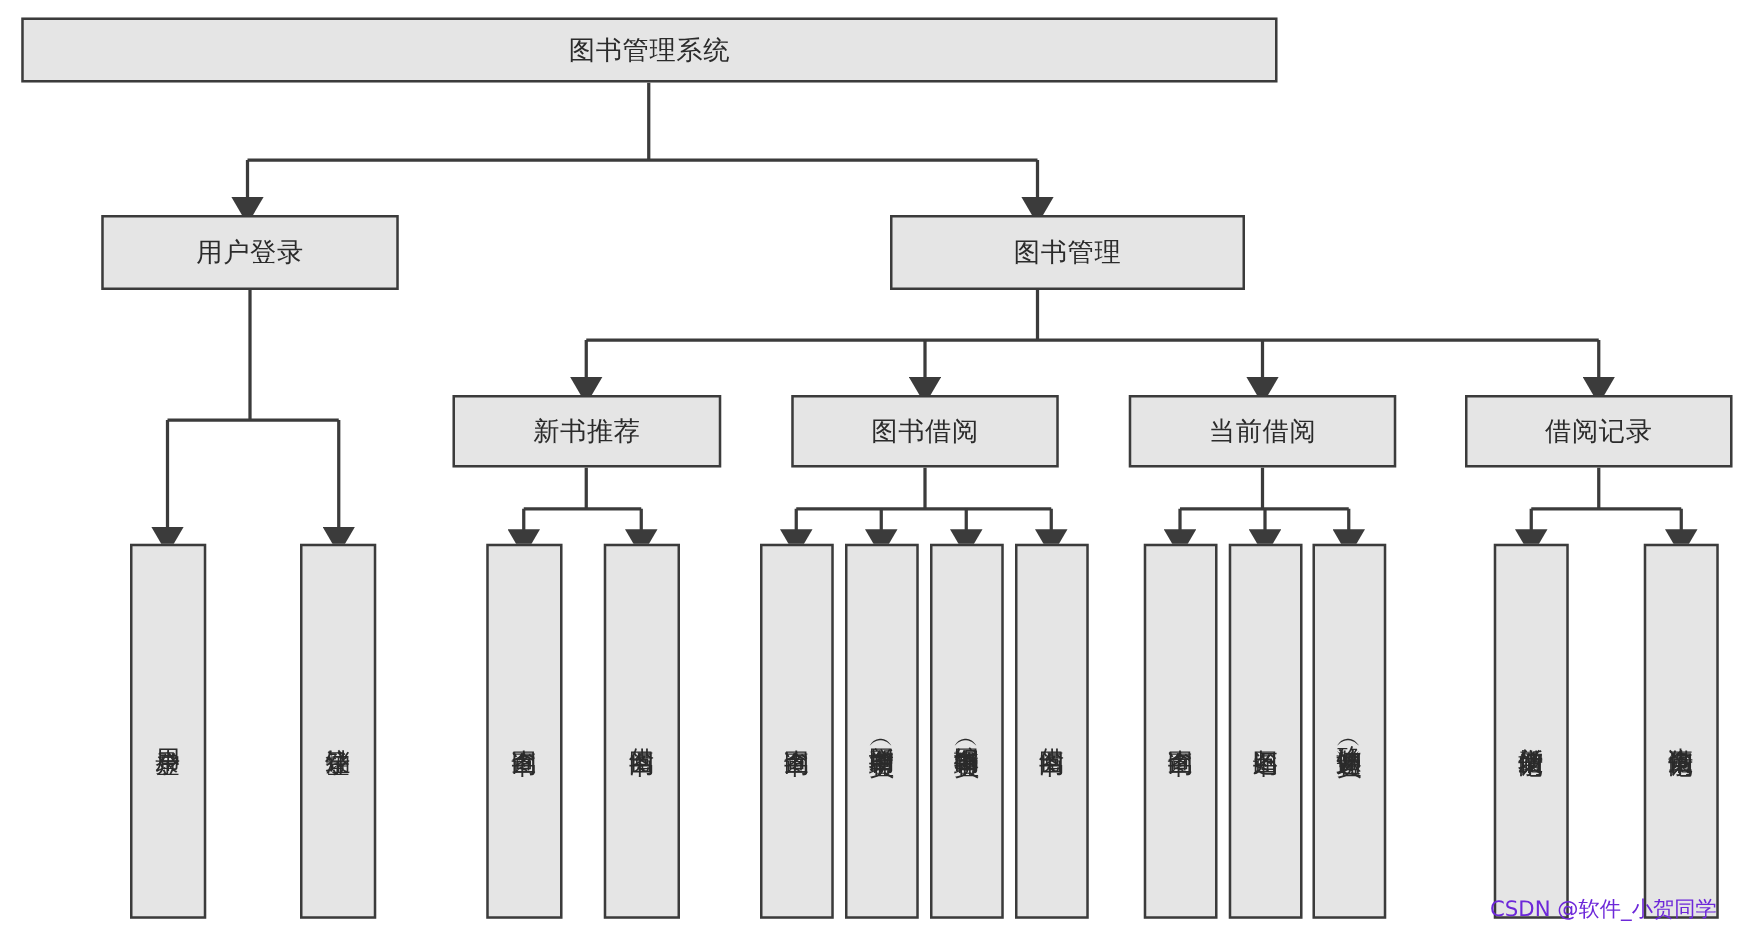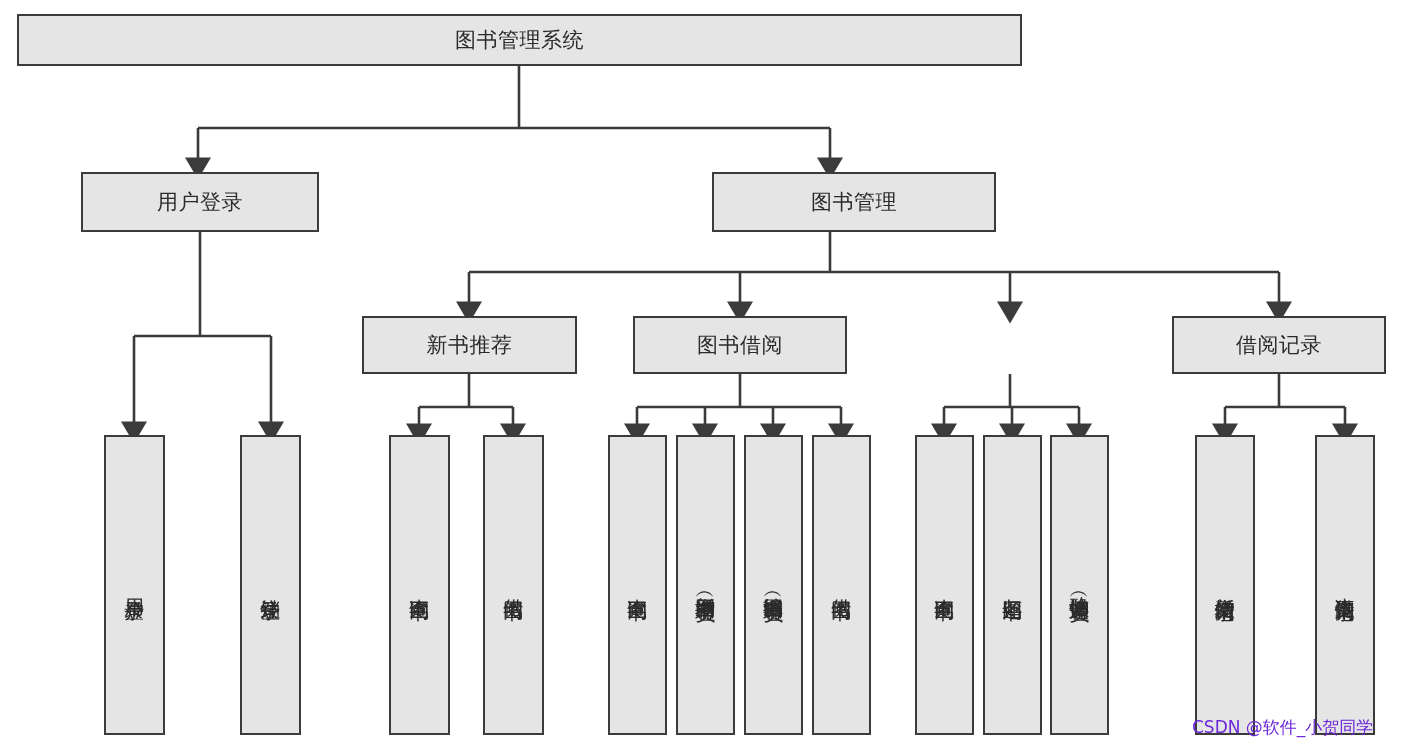--- a/index.html
+++ b/index.html
@@ -136,20 +136,23 @@
   <div class="node h" style="left:712px; top:172px; width:284px; height:60px;">
     <span class="node-label">图书管理</span>
   </div>
 
   <div class="node h" style="left:362px; top:316px; width:215px; height:58px;">
     <span class="node-label">新书推荐</span>
   </div>
   <div class="node h" style="left:633px; top:316px; width:214px; height:58px;">
     <span class="node-label">图书借阅</span>
   </div>
+  <div class="node h" style="left:903px; top:316px; width:214px; height:58px;">
+    <span class="node-label">当前借阅</span>
+  </div>
   <div class="node h" style="left:1172px; top:316px; width:214px; height:58px;">
     <span class="node-label">借阅记录</span>
   </div>
 
   <div class="node v" style="left:104px; top:435px; width:61px; height:300px;">
     <span class="node-label">用户登录</span>
   </div>
   <div class="node v" style="left:240px; top:435px; width:61px; height:300px;">
     <span class="node-label">注销登录</span>
   </div>

